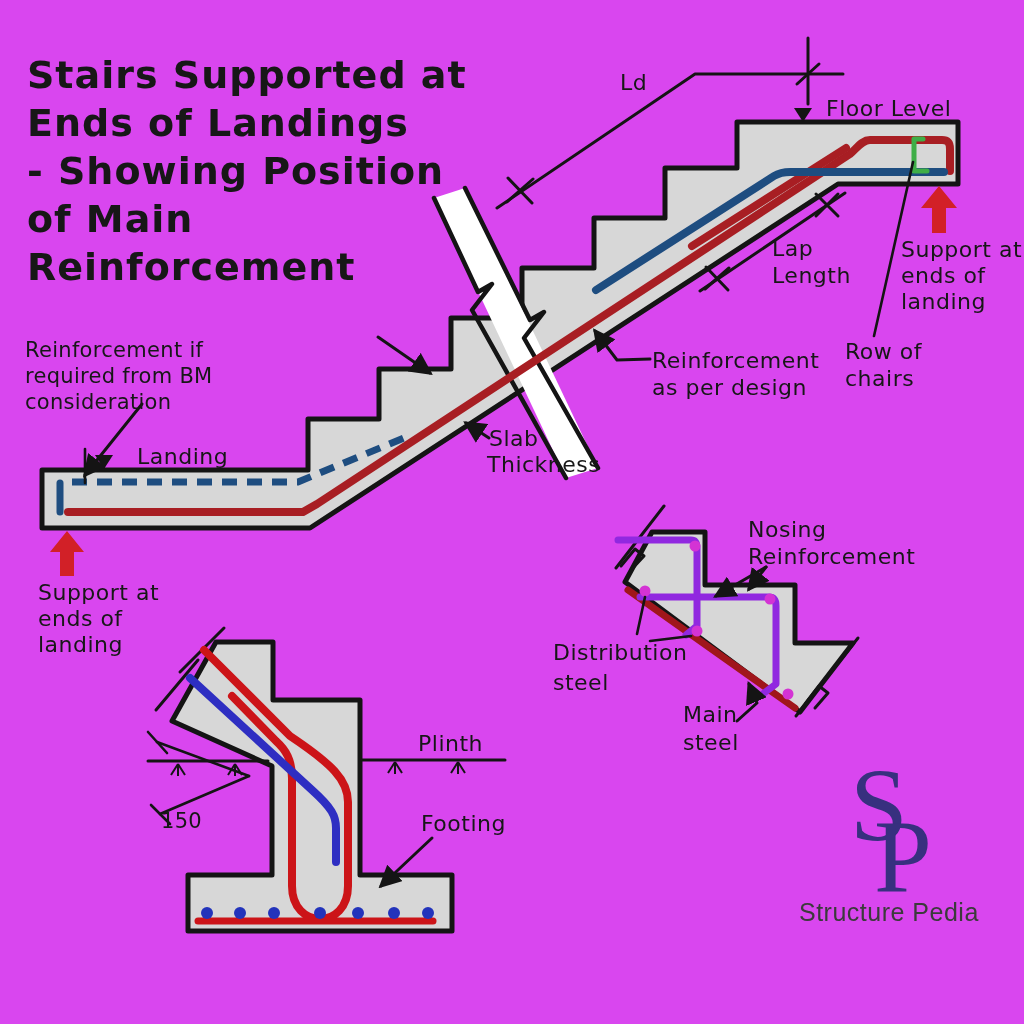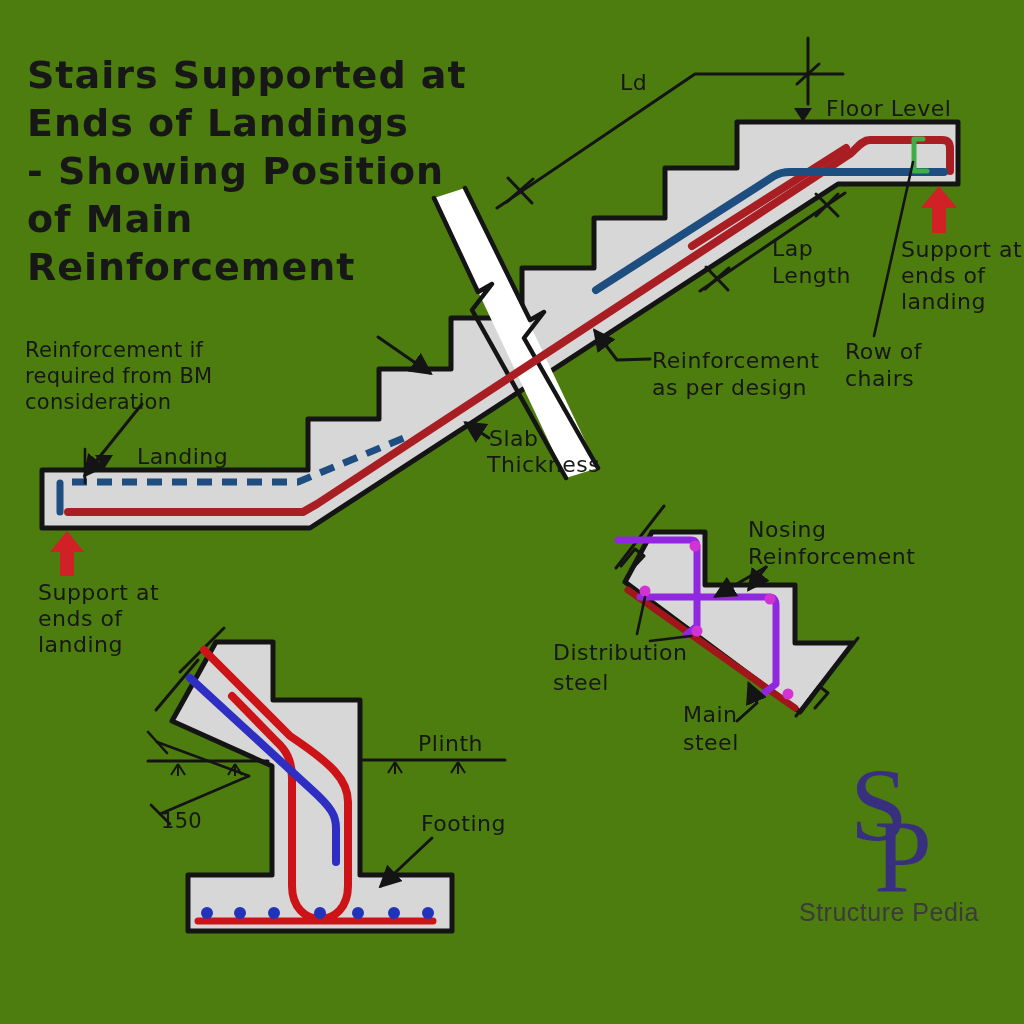--- a/index.html
+++ b/index.html
@@ -1,16 +1,16 @@
 <!DOCTYPE html>
 <html><head>
 <meta charset="utf-8">
 <style>
   html,body{margin:0;padding:0;background:#ffffff;}
-  .canvas{position:relative;width:1024px;height:1024px;background:#4d7c0f;overflow:hidden;}
+  .canvas{position:relative;width:1024px;height:1024px;background:#d946ef;overflow:hidden;}
   svg{position:absolute;left:0;top:0;}
   text{font-family:"DejaVu Sans",sans-serif;fill:#171717;}
   .title-line{font-size:38px;font-weight:700;letter-spacing:1px;}
   .lbl{font-size:22px;font-weight:500;letter-spacing:0.5px;}
   .lbl-sm{font-size:21px;font-weight:500;letter-spacing:0.3px;}
   .brand{font-family:"Liberation Sans",sans-serif;font-size:25px;fill:#3b3b3b;letter-spacing:0.5px;}
   .mono{font-family:"Liberation Serif",serif;font-size:104px;fill:#38307f;}
   .outline{fill:#d7d7d7;stroke:#141414;stroke-width:5;stroke-linejoin:round;}
   .thin{stroke:#141414;stroke-width:3;fill:none;stroke-linecap:round;stroke-linejoin:round;}
   .thin2{stroke:#141414;stroke-width:2.6;fill:none;stroke-linecap:round;}

